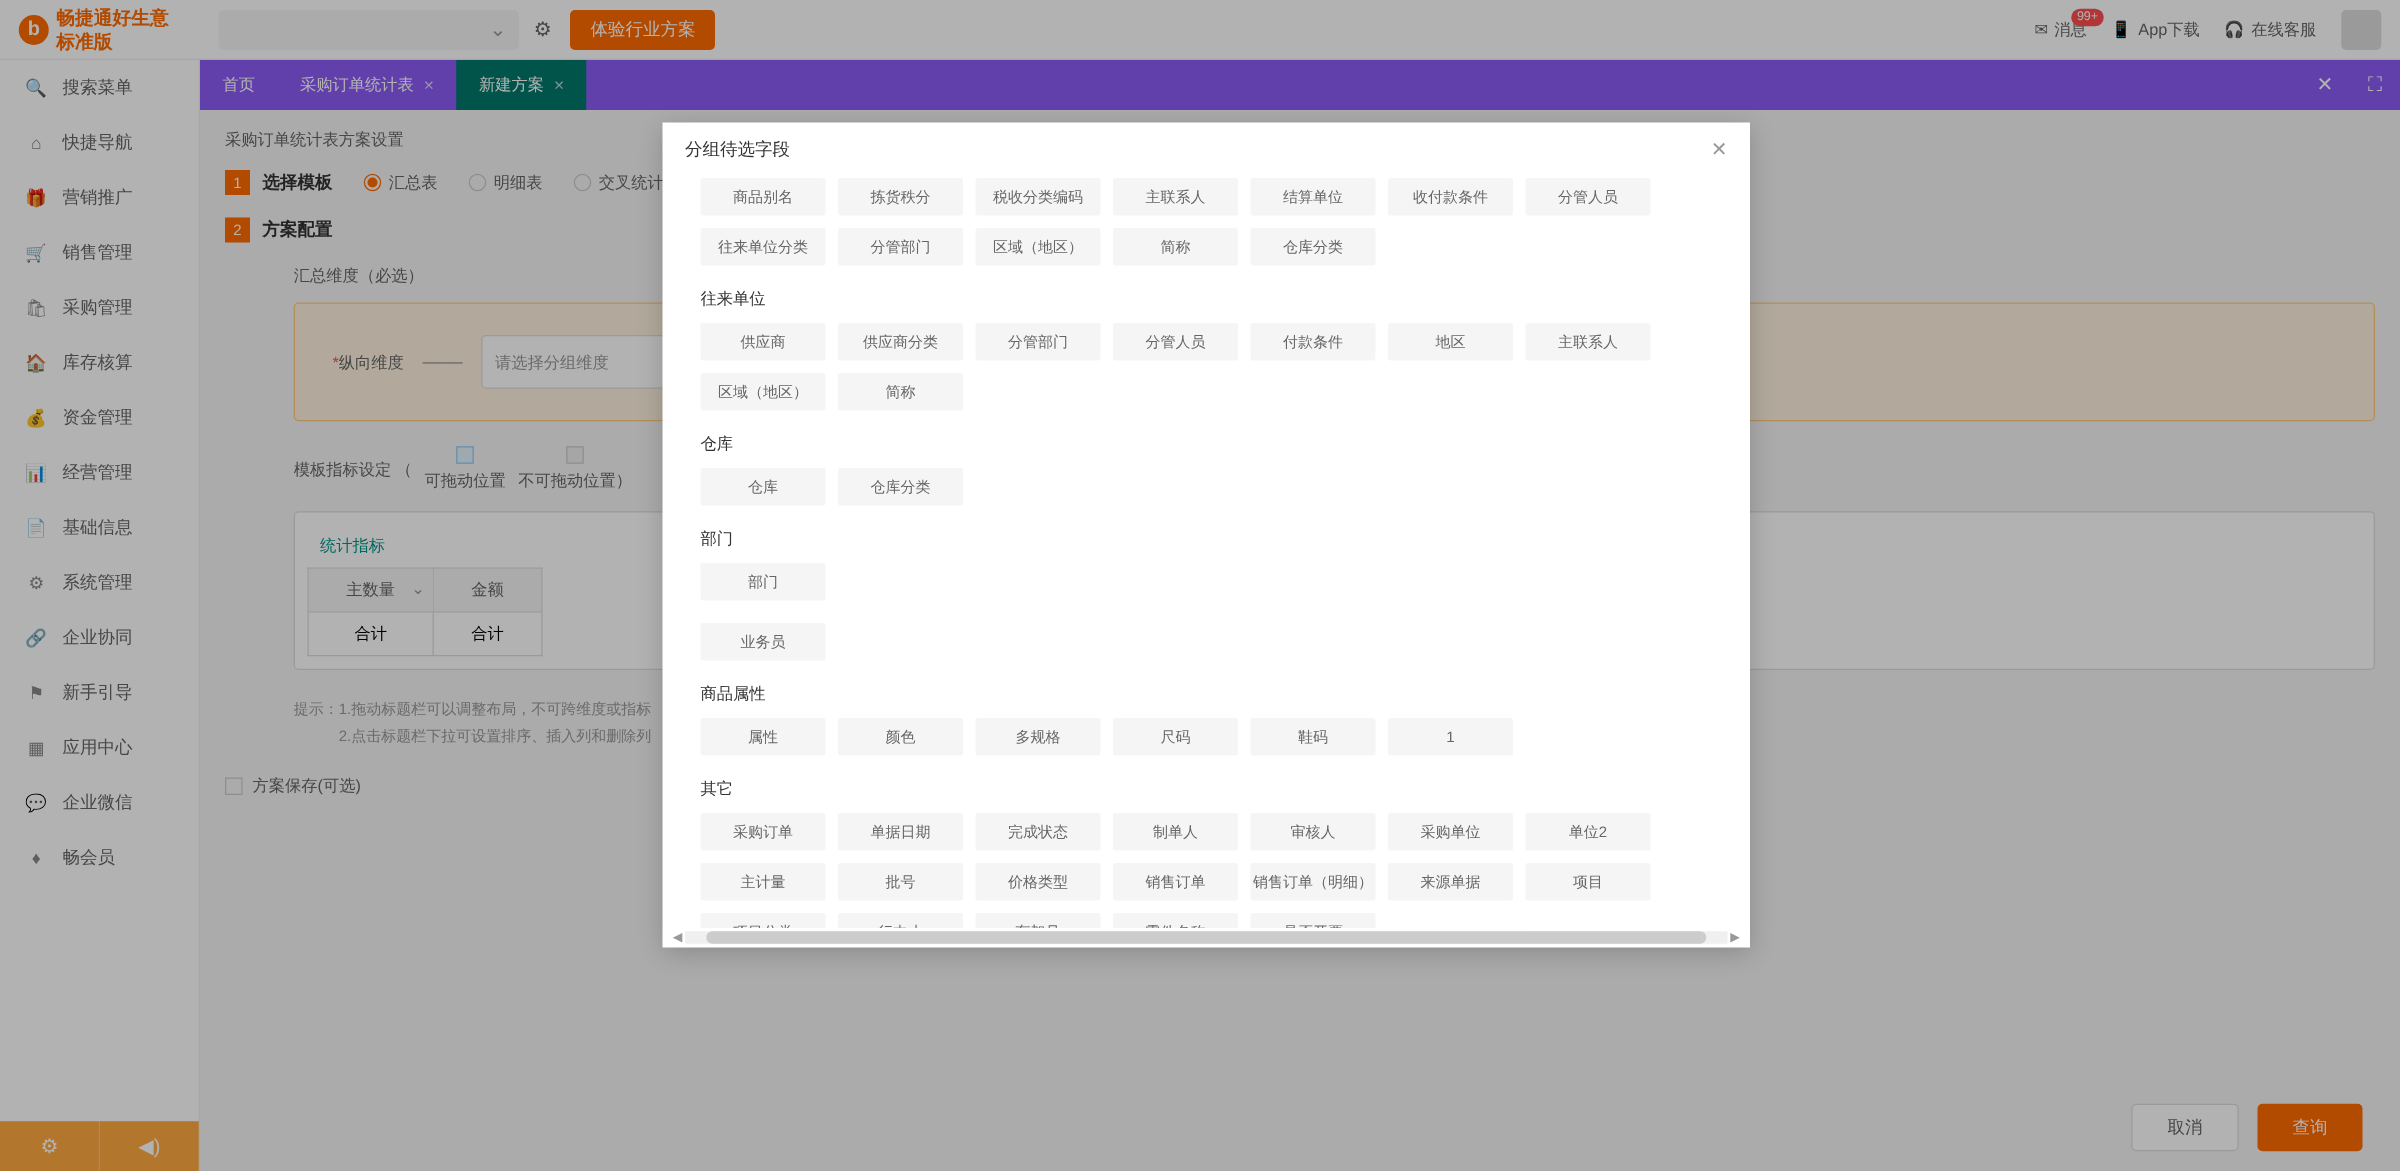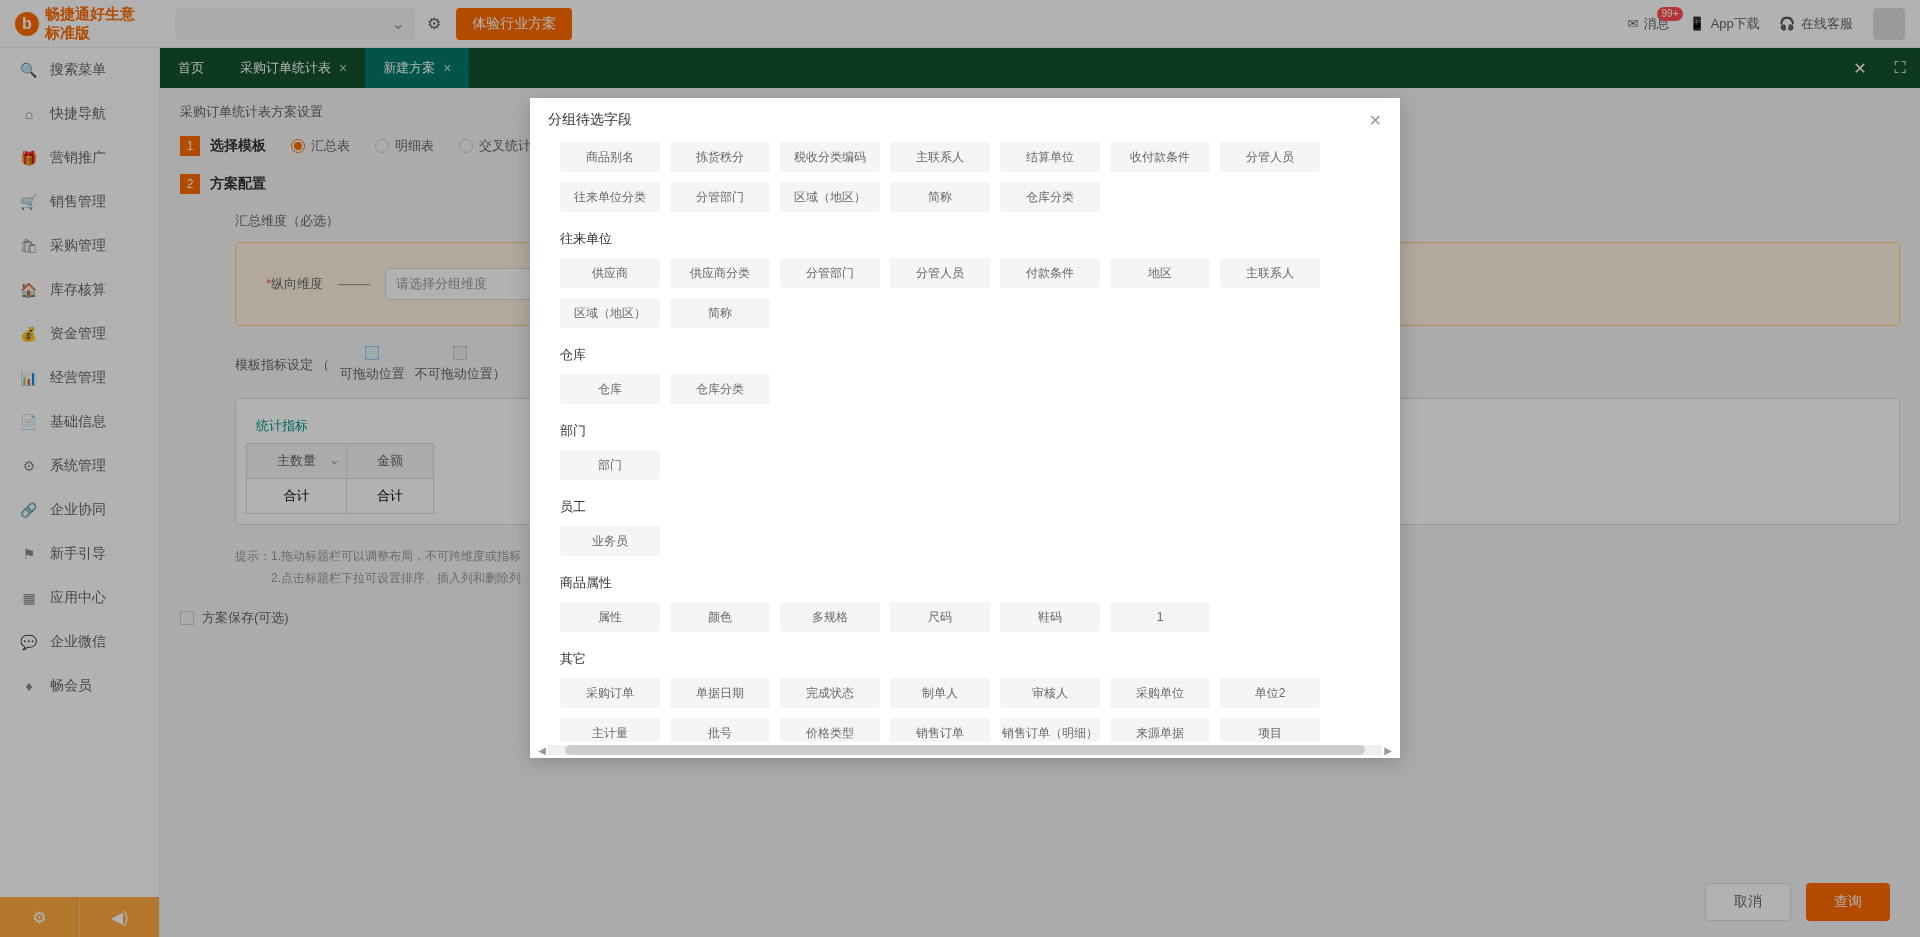--- a/index.html
+++ b/index.html
@@ -21,21 +21,21 @@
 
 
 .sidebar { position: absolute; left: 0; top: 48px; bottom: 0; width: 160px; background: #fff; border-right: 1px solid #eee; display: flex; flex-direction: column; }
 .sidebar-item { height: 44px; display: flex; align-items: center; padding: 0 20px; color: #666; font-size: 14px; gap: 12px; cursor: pointer; }
 .sidebar-icon { width: 18px; height: 18px; display: inline-flex; align-items: center; justify-content: center; color: #888; }
 .sidebar-bottom { margin-top: auto; height: 40px; background: #ffa940; display: flex; align-items: center; }
 .sidebar-bottom-btn { flex: 1; height: 100%; display: flex; align-items: center; justify-content: center; color: #fff; cursor: pointer; }
 .sidebar-bottom-btn:first-child { border-right: 1px solid rgba(255,255,255,0.3); }
 
 
-.tabs { position: absolute; left: 160px; right: 0; top: 48px; height: 40px; background: #14532d; display: flex; align-items: center; }
+.tabs { position: absolute; left: 160px; right: 0; top: 48px; height: 40px; background: #8b5cf6; display: flex; align-items: center; }
 .tab { height: 100%; padding: 0 18px; display: flex; align-items: center; gap: 8px; color: #fff; font-size: 13px; cursor: pointer; }
 .tab.active { background: #00796b; }
 .tab-close { font-size: 14px; opacity: 0.7; }
 .tabs-right { margin-left: auto; display: flex; }
 .tabs-right-btn { width: 40px; height: 40px; display: flex; align-items: center; justify-content: center; color: #fff; cursor: pointer; }
 
 
 .content { position: absolute; left: 160px; right: 0; top: 88px; bottom: 0; padding: 15px 20px; overflow: auto; background: #f5f5f5; }
 .breadcrumb { font-size: 13px; color: #666; margin-bottom: 15px; }
 .step-row { display: flex; align-items: center; gap: 10px; margin-bottom: 18px; }
@@ -46,21 +46,21 @@
 .radio-circle { width: 14px; height: 14px; border: 1px solid #ccc; border-radius: 50%; display: inline-flex; align-items: center; justify-content: center; }
 .radio-circle.checked { border-color: #ff6a00; }
 .radio-circle.checked::after { content: ''; width: 8px; height: 8px; background: #ff6a00; border-radius: 50%; }
 
 .section-box { margin-left: 55px; }
 .sub-label { font-size: 13px; color: #666; margin-bottom: 12px; }
 .dim-box { background: #fff3e0; border: 1px solid #ffcc80; border-radius: 4px; padding: 25px 30px; display: flex; align-items: center; gap: 15px; margin-bottom: 20px; }
 .dim-label { font-size: 13px; color: #666; }
 .dim-label .req { color: #ff4d4f; }
 .dim-dash { color: #999; }
-.dim-input { height: 32px; width: 200px; background: #fff; border: 1px solid #ddd; border-radius: 4px; padding: 0 10px; font-size: 13px; color: #999; display: flex; align-items: center; }
+.dim-input { height: 43px; width: 200px; background: #fff; border: 1px solid #ddd; border-radius: 4px; padding: 0 10px; font-size: 13px; color: #999; display: flex; align-items: center; }
 
 .indicator-row { font-size: 13px; color: #666; display: flex; align-items: center; gap: 10px; margin-bottom: 15px; }
 .chip { display: inline-flex; align-items: center; gap: 5px; flex-direction: column; }
 .chip-box { width: 14px; height: 14px; border: 1px solid #ccc; }
 .chip-box.blue { background: #e3f2fd; border-color: #90caf9; }
 .chip-box.gray { background: #eee; }
 
 .table-box { border: 1px solid #ddd; border-radius: 4px; background: #fff; padding: 10px; }
 .table-title { font-size: 13px; color: #009688; padding: 8px 10px; }
 .mini-table { border-collapse: collapse; }
@@ -356,21 +356,20 @@
             <div class="field-chip">仓库分类</div>
           </div>
         </div>
         <div class="field-group">
           <div class="field-group-title">部门</div>
           <div class="field-chips">
             <div class="field-chip">部门</div>
           </div>
         </div>
         <div class="field-group">
-          <div class="field-group-title">员工</div>
           <div class="field-chips">
             <div class="field-chip">业务员</div>
           </div>
         </div>
         <div class="field-group">
           <div class="field-group-title">商品属性</div>
           <div class="field-chips">
             <div class="field-chip">属性</div>
             <div class="field-chip">颜色</div>
             <div class="field-chip">多规格</div>

